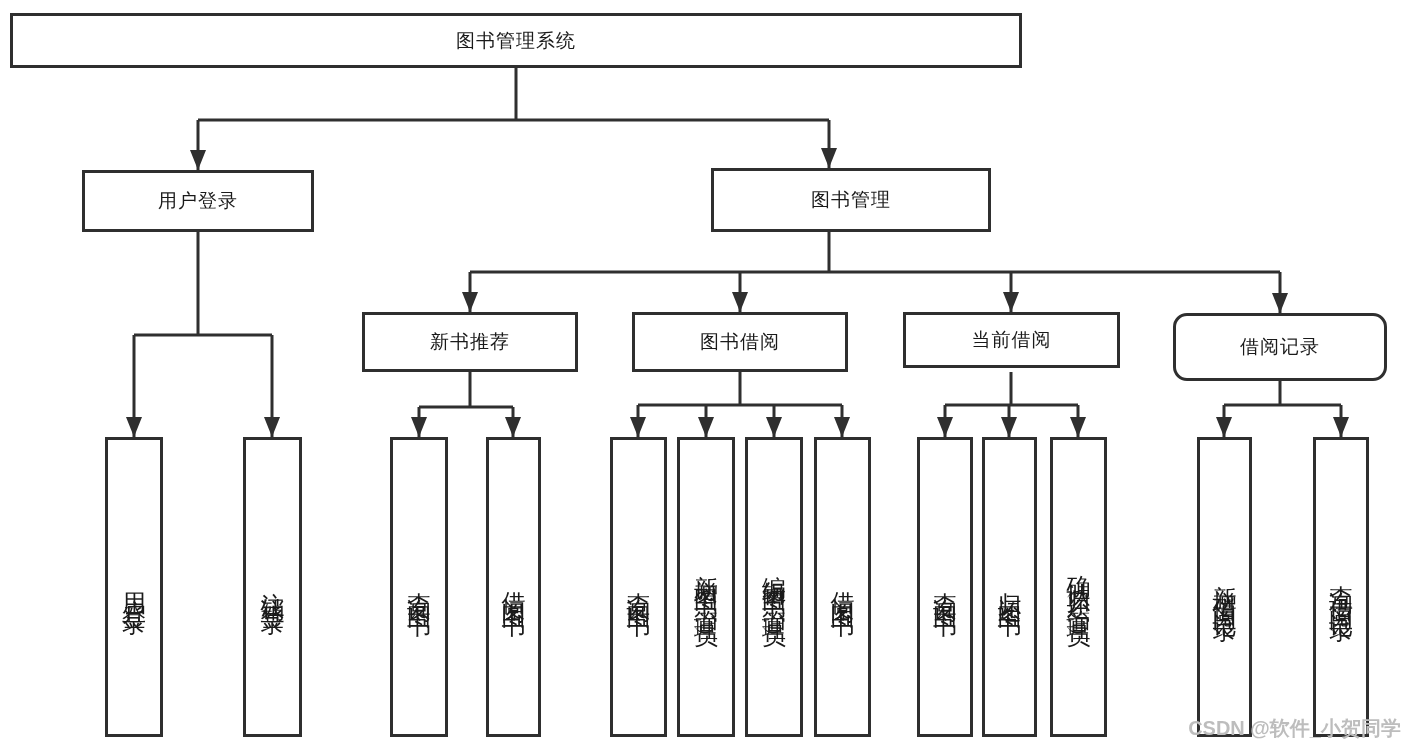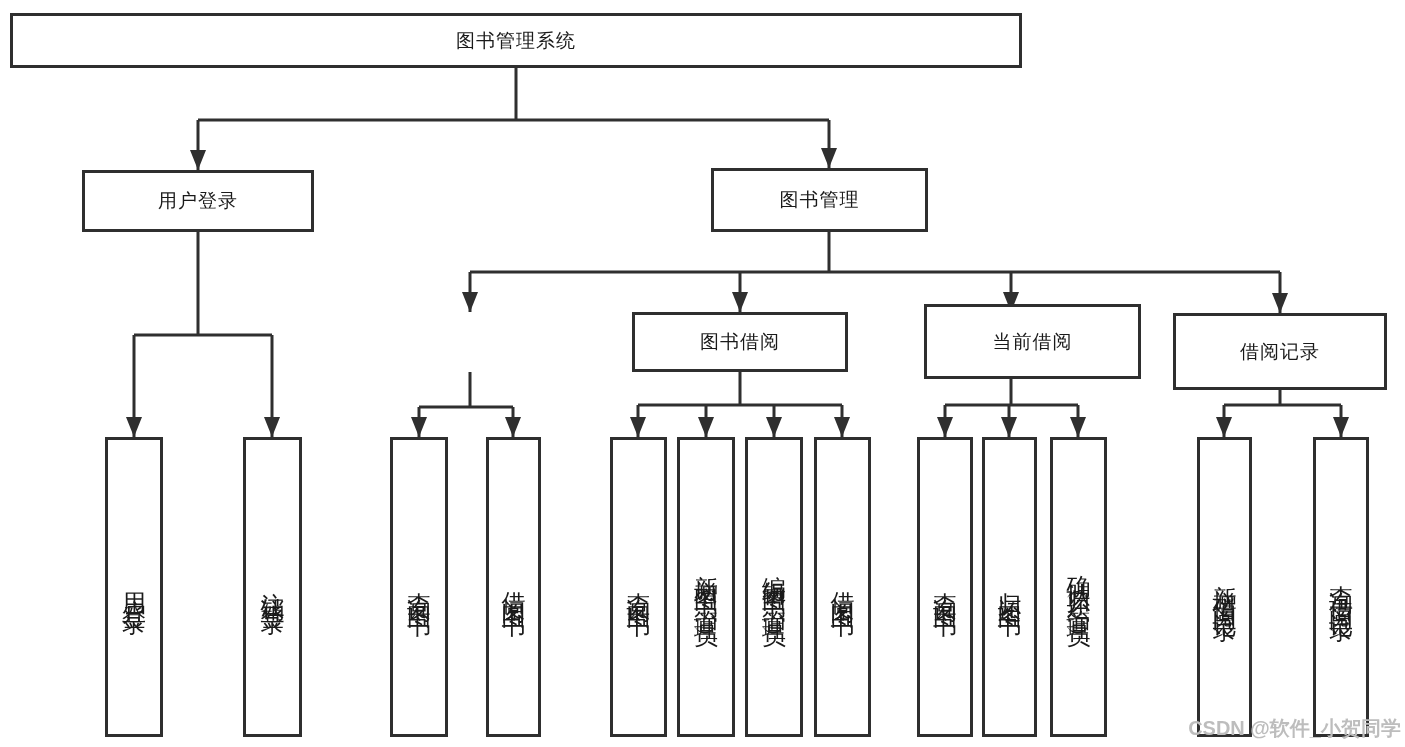--- a/index.html
+++ b/index.html
@@ -101,31 +101,34 @@
     <line class="wire" x1="1341" y1="405" x2="1341" y2="437" marker-end="url(#arrow)"></line>
   </svg>
 
   <div class="hbox" style="left:10px;top:13px;width:1012px;height:55px;">
     <span>图书管理系统</span>
   </div>
 
   <div class="hbox" style="left:82px;top:170px;width:232px;height:62px;">
     <span>用户登录</span>
   </div>
-  <div class="hbox" style="left:711px;top:168px;width:217px;height:64px;text-align:right;">
+  <div class="hbox" style="left:711px;top:168px;width:280px;height:64px;text-align:right;">
     <span>图书管理</span>
   </div>
 
+  <div class="hbox" style="left:362px;top:312px;width:216px;height:60px;">
+    <span>新书推荐</span>
+  </div>
   <div class="hbox" style="left:632px;top:312px;width:216px;height:60px;text-align:center;">
     <span>图书借阅</span>
   </div>
-  <div class="hbox" style="left:903px;top:304px;width:217px;height:75px;margin-left:21px;">
+  <div class="hbox" style="left:903px;top:312px;width:217px;height:56px;">
     <span>当前借阅</span>
   </div>
-  <div class="hbox" style="left:1173px;top:313px;width:214px;height:77px;">
+  <div class="hbox" style="left:1173px;top:313px;width:214px;height:68px;border-radius:14px;">
     <span>借阅记录</span>
   </div>
 
   <div class="vbox" style="left:105px;width:58px;">
     <span class="vtext">用户登录</span>
   </div>
   <div class="vbox" style="left:243px;width:59px;">
     <span class="vtext">注销登录</span>
   </div>
 

